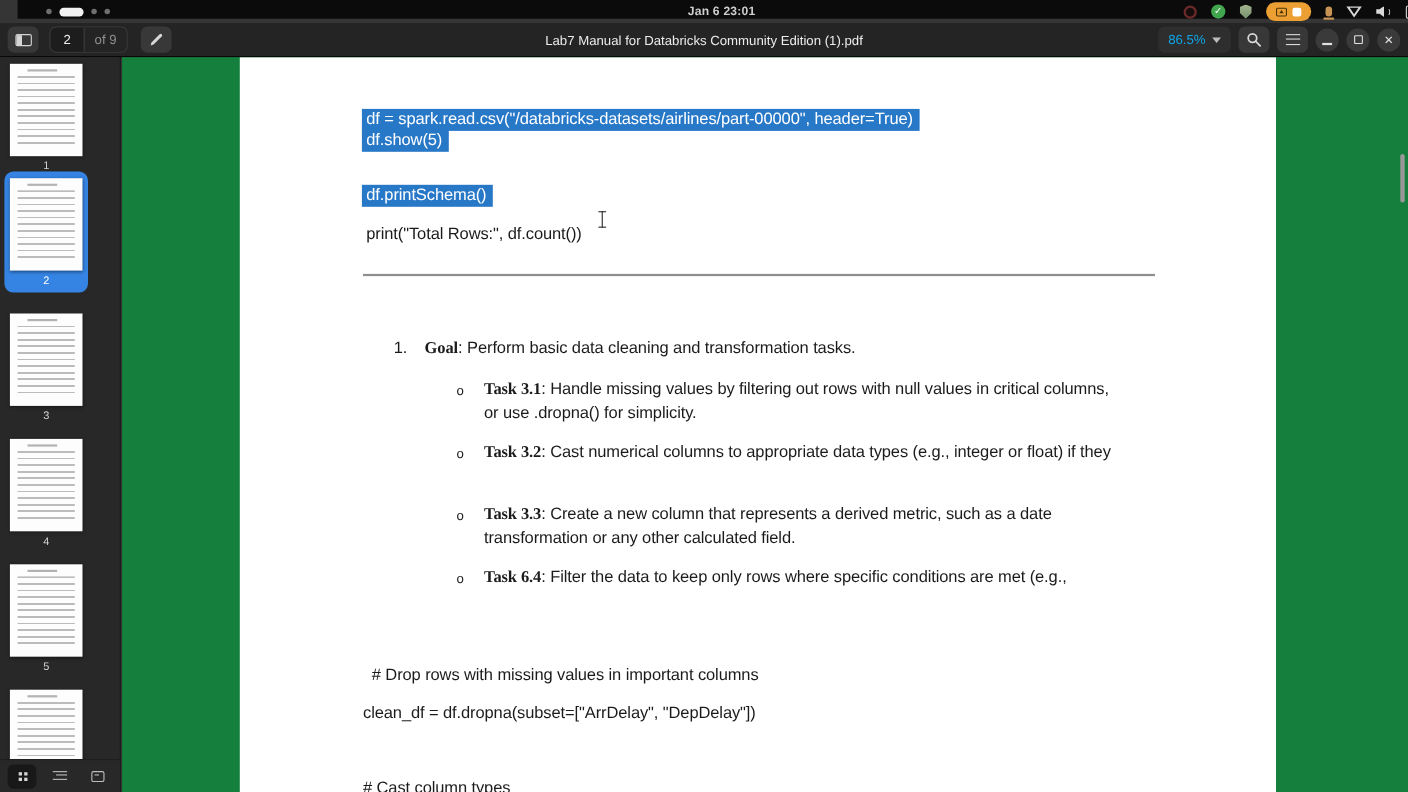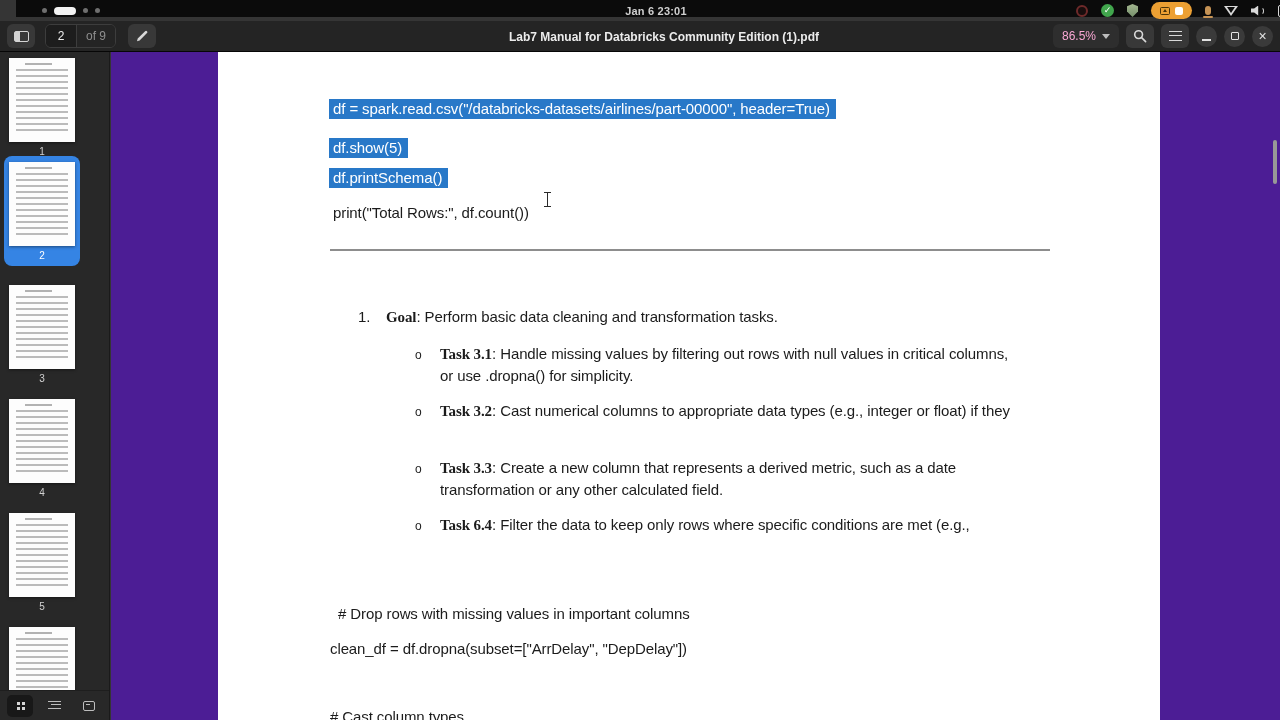--- a/index.html
+++ b/index.html
@@ -34,23 +34,23 @@
 
   
   .toolbar { position:absolute; left:0; top:21px; width:1280px; height:31px; background:#242424; border-bottom:1px solid #060606; display:flex; align-items:center; padding:0 7px; }
   .tb-btn { height:24px; min-width:28px; border-radius:6px; background:#383838; display:flex; align-items:center; justify-content:center; cursor:default; }
   .sbtoggle-ic { width:15px; height:11px; border:1.5px solid #d4d4d4; border-radius:2px; position:relative; }
   .sbtoggle-ic::before { content:""; position:absolute; left:0; top:0; bottom:0; width:5px; background:#d4d4d4; }
   .page-entry { display:flex; align-items:center; height:24px; margin-left:10px; border:1px solid #3d3d3d; border-radius:6px; overflow:hidden; background:#1d1d1d; }
   .page-entry input { width:30px; height:100%; background:#1d1d1d; border:none; outline:none; color:#ededed; font-size:12px; text-align:center; font-family:inherit; }
   .page-of { padding:0 9px; font-size:12px; color:#8f8f8f; border-left:1px solid #3d3d3d; height:100%; display:flex; align-items:center; background:#242424; }
   .pen-btn { margin-left:12px; }
-  .tb-title { position:absolute; left:50%; top:0; transform:translateX(-50%); height:31px; display:flex; align-items:center; color:#ececec; font-size:12px; font-weight:700; white-space:nowrap;margin-left:24px; }
+  .tb-title { position:absolute; left:50%; top:0; transform:translateX(-50%); height:31px; display:flex; align-items:center; color:#ececec; font-size:12px; font-weight:400; white-space:nowrap; }
   .tb-right { margin-left:auto; display:flex; align-items:center; gap:7px; }
-  .zoom-btn { display:flex; align-items:center; gap:6px; height:24px; padding:0 9px; border-radius:6px; background:#2e2e2e; color:#f9a8d4; font-size:12px; }
+  .zoom-btn { display:flex; align-items:center; gap:6px; height:24px; padding:0 9px; border-radius:6px; background:#2e2e2e; color:#0ea5e9; font-size:12px; }
   .caret { width:0; height:0; border-left:4px solid transparent; border-right:4px solid transparent; border-top:5px solid #bdbdbd; }
   .burger { width:13px; height:10px; border-top:1.7px solid #d9d9d9; border-bottom:1.7px solid #d9d9d9; position:relative; }
   .burger::after { content:""; position:absolute; left:0; right:0; top:50%; margin-top:-1px; border-top:1.7px solid #d9d9d9; }
   .win-btn { width:21px; height:21px; border-radius:50%; background:#3a3a3a; display:flex; align-items:center; justify-content:center; color:#e2e2e2; }
   .min-ic { width:9px; height:2px; background:#e2e2e2; margin-top:7px; }
   .rest-ic { width:8px; height:8px; border:1.5px solid #e2e2e2; border-radius:1px; }
   .close-ic { font-size:14px; line-height:1; color:#e2e2e2; margin-top:-1px; }
 
   
   .sidebar { position:absolute; left:0; top:52px; width:110px; bottom:0; background:#282828; border-right:1px solid #1a1a1a; }
@@ -66,27 +66,27 @@
   .tab-btn { width:28px; height:22px; border-radius:5px; display:flex; align-items:center; justify-content:center; }
   .tab-btn.active { background:#181818; }
   .grid-ic { width:3px; height:3px; background:#d6d6d6; box-shadow:5px 0 #d6d6d6,0 5px #d6d6d6,5px 5px #d6d6d6; margin:-4px 0 0 -4px; }
   .outl-ic { width:13px; height:10px; border-top:1.6px solid #bdbdbd; position:relative; }
   .outl-ic::before { content:""; position:absolute; left:3px; top:2.5px; width:10px; border-top:1.6px solid #bdbdbd; }
   .outl-ic::after { content:""; position:absolute; left:0; top:6.5px; width:13px; border-top:1.6px solid #bdbdbd; }
   .anno-ic { width:12px; height:10px; border:1.5px solid #bdbdbd; border-radius:2px; position:relative; }
   .anno-ic::after { content:""; position:absolute; left:2px; top:2px; width:4px; height:1.6px; background:#bdbdbd; }
 
   
-  .viewer { position:absolute; left:111px; top:52px; right:0; bottom:0; background:#4c1d95; overflow:hidden; }
+  .viewer { position:absolute; left:111px; top:52px; right:0; bottom:0; background:#15803d; overflow:hidden; }
   .page { position:absolute; left:107px; top:0; width:942px; height:668px; background:#ffffff; overflow:hidden; }
   .vscroll { position:absolute; right:3px; top:88px; width:4px; height:44px; border-radius:2px; background:#989898; }
 
   .page * { font-size:15px; color:#1b1b1b; letter-spacing:-0.1px; }
   .hl { position:absolute; left:111px; display:inline-block; background:#2878c8; color:#fff; padding:1px 6px 2px 4px; white-space:nowrap; }
-  .hl1 { top:47px; } .hl2 { top:86px; } .hl3 { top:116px; }
+  .hl1 { top:47px; } .hl2 { top:66px; } .hl3 { top:116px; }
   .codeline { position:absolute; left:115px; white-space:nowrap; }
   .cl-print { top:152px; }
   .ibeam { position:absolute; left:325px; top:140px; width:9px; height:15px; }
   .ibeam::before { content:""; position:absolute; left:4px; top:0; bottom:0; width:1px; background:#2a2a2a; }
   .ibeam::after { content:""; position:absolute; left:1px; top:0; width:7px; height:1px; background:#2a2a2a; box-shadow:0 14px #2a2a2a; }
   .divider { position:absolute; left:112px; top:197px; width:720px; height:2px; background:#8d8d8d; }
   .heading { position:absolute; left:112px; top:221px; font-weight:700; color:#0e0e0e; white-space:nowrap; }
   .goal { position:absolute; left:140px; top:256px; white-space:nowrap; }
   .goal .num { display:inline-block; width:28px; }
   .task { position:absolute; left:222px; line-height:22px; }

